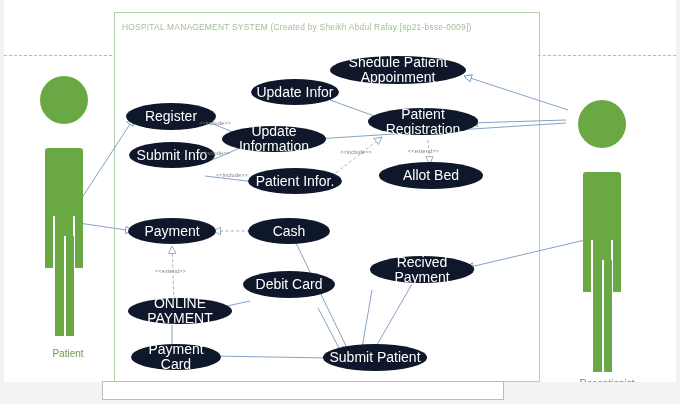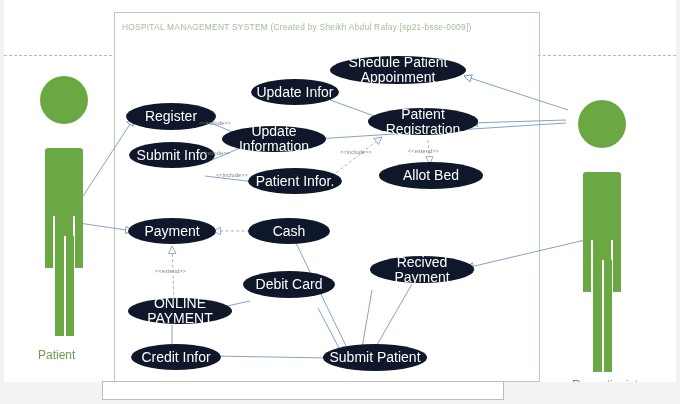--- a/index.html
+++ b/index.html
@@ -114,23 +114,23 @@
     position: absolute;
     background: #69a843;
   }
   .actor .gap {
     position: absolute;
     background: #ffffff;
   }
   .actor-label {
     position: absolute;
     color: #6a9c4a;
-    font-size: 12px;
+    font-size: 10px;
     white-space: nowrap;
-    text-align: left;
+    text-align: center;
   }
 </style>
 </head>
 <body>
 
 <div id="canvas">
 
   <div class="page-strip left"></div>
   <div class="page-strip right"></div>
 
@@ -218,21 +218,21 @@
   <div class="usecase" style="left:128px; top:218px; width:88px; height:26px;">Payment</div>
 
   <div class="usecase" style="left:248px; top:218px; width:82px; height:26px;">Cash</div>
 
   <div class="usecase" style="left:370px; top:256px; width:104px; height:27px;">Recived Payment</div>
 
   <div class="usecase" style="left:128px; top:298px; width:104px; height:26px;">ONLINE PAYMENT</div>
 
   <div class="usecase" style="left:243px; top:271px; width:92px; height:27px;">Debit Card</div>
 
-  <div class="usecase" style="left:131px; top:344px; width:90px; height:26px;">Credit Infor</div>
+  <div class="usecase" style="left:131px; top:344px; width:90px; height:26px;">Payment Card</div>
 
   <div class="usecase" style="left:323px; top:344px; width:104px; height:27px;">Submit Patient</div>
 
   <div class="stereo" style="left:199px; top:120px;">&lt;&lt;include&gt;&gt;</div>
   <div class="stereo" style="left:198px; top:150px;">&lt;&lt;include&gt;&gt;</div>
   <div class="stereo" style="left:216px; top:172px;">&lt;&lt;include&gt;&gt;</div>
   <div class="stereo" style="left:340px; top:149px;">&lt;&lt;include&gt;&gt;</div>
   <div class="stereo" style="left:408px; top:148px;">&lt;&lt;extend&gt;&gt;</div>
   <div class="stereo" style="left:155px; top:268px;">&lt;&lt;extend&gt;&gt;</div>
 

